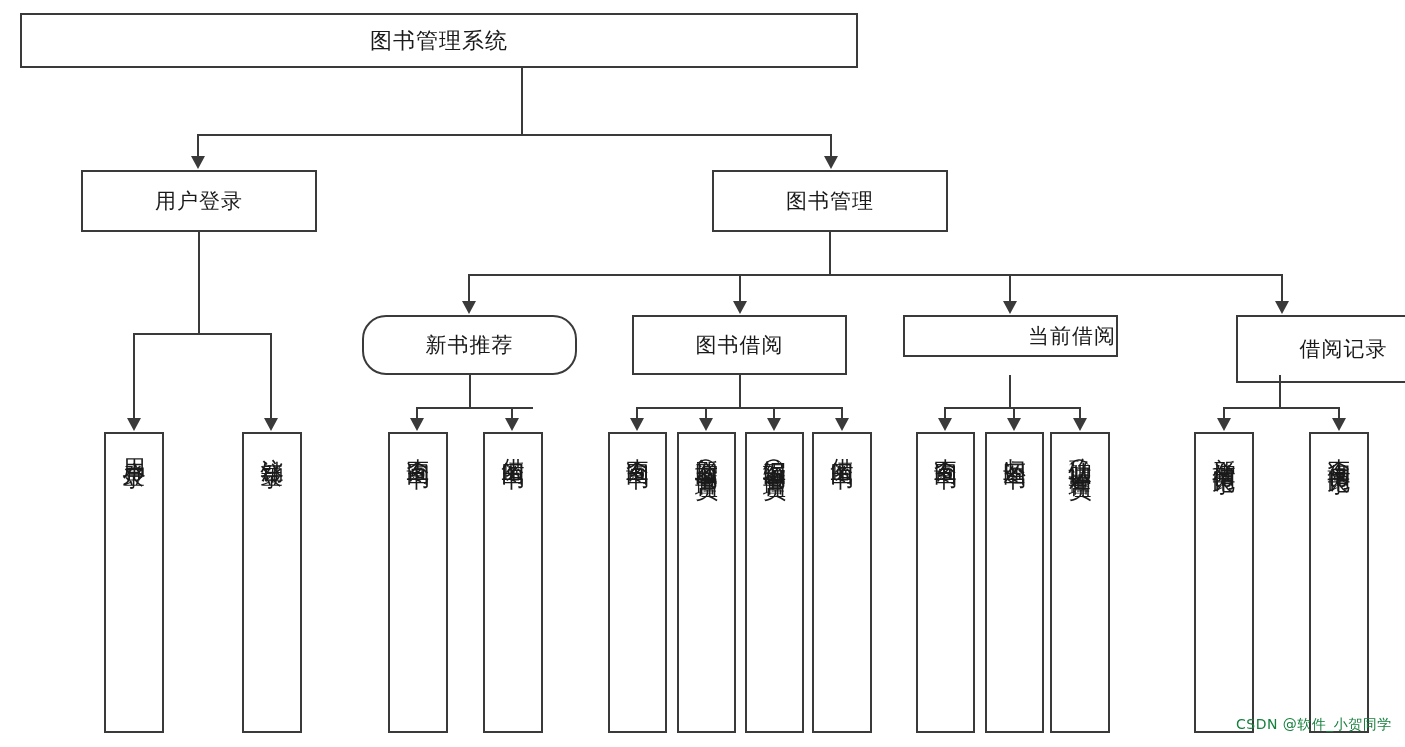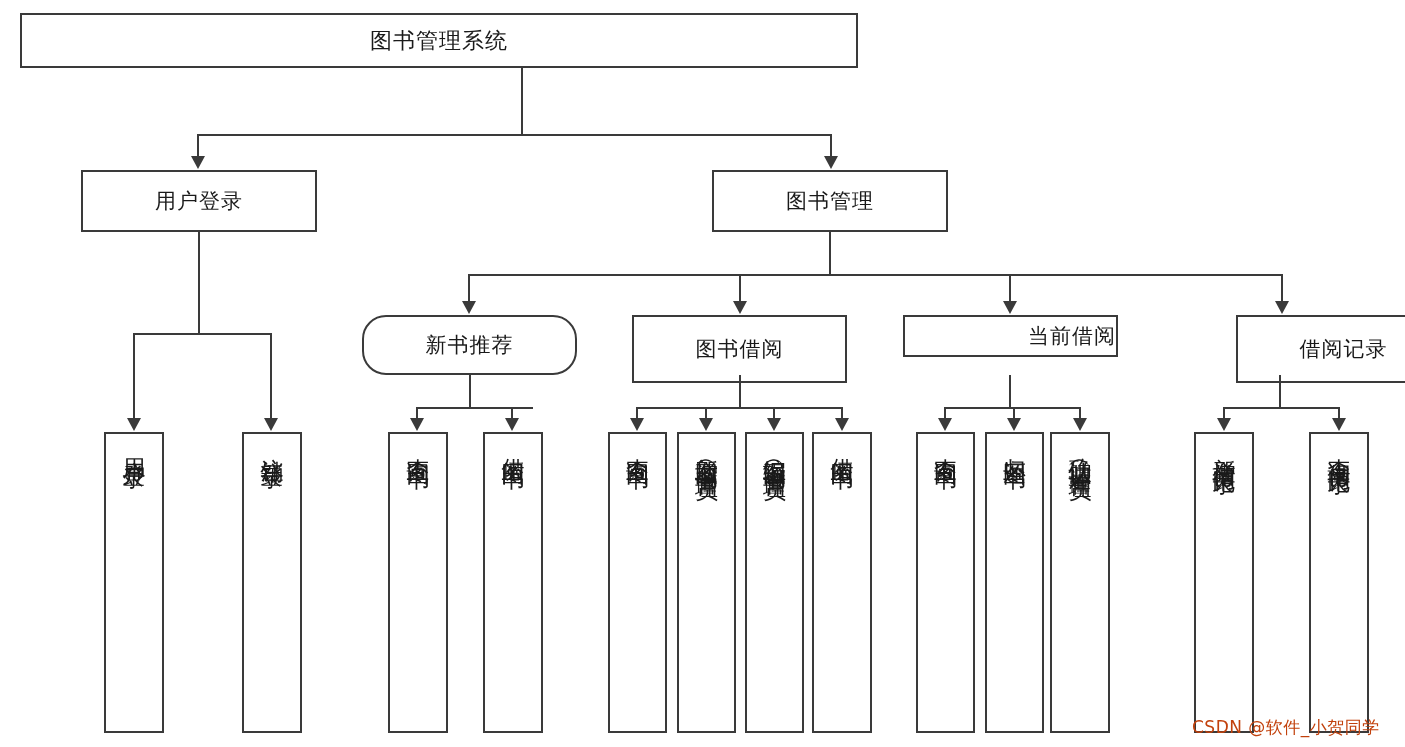--- a/index.html
+++ b/index.html
@@ -59,25 +59,26 @@
   .arrow{
     position:absolute;
     width:0;height:0;
     border-left:7px solid transparent;
     border-right:7px solid transparent;
     border-top:13px solid #3a3a3a;
   }
   
   #watermark{
     position:absolute;
-    font-size:17px;
-    color:#c2410c;
+    font-size:14px;
+    color:#15803d;
     white-space:nowrap;
     letter-spacing:.5px;
     pointer-events:none;
+    margin-left:44px;
   }
 </style>
 </head>
 <body>
 
 <div id="canvas">
 
   <div class="node h" id="n-root" style="left:20px;top:13px;width:838px;height:55px;">
     <span class="lbl">图书管理系统</span>
   </div>
@@ -113,21 +114,21 @@
   <div class="ln v" style="left:739px;top:274px;height:28px;"></div>
   <div class="arrow" style="left:733px;top:301px;"></div>
   <div class="ln v" style="left:1009px;top:274px;height:28px;"></div>
   <div class="arrow" style="left:1003px;top:301px;"></div>
   <div class="ln v" style="left:1281px;top:274px;height:28px;"></div>
   <div class="arrow" style="left:1275px;top:301px;"></div>
 
   <div class="node h" id="n-new-book" style="left:362px;top:315px;width:215px;height:60px;border-radius:24px;">
     <span class="lbl">新书推荐</span>
   </div>
-  <div class="node h" id="n-borrow" style="left:632px;top:315px;width:215px;height:68px;">
+  <div class="node h" id="n-borrow" style="left:632px;top:315px;width:215px;height:60px;">
     <span class="lbl">图书借阅</span>
   </div>
   <div class="node h" id="n-current" style="left:903px;top:315px;width:215px;height:42px;justify-content:flex-end;">
     <span class="lbl">当前借阅</span>
   </div>
   <div class="node h" id="n-record" style="left:1236px;top:315px;width:215px;height:68px;align-items:center;">
     <span class="lbl">借阅记录</span>
   </div>
 
   <div class="ln v" style="left:469px;top:375px;height:33px;"></div>

